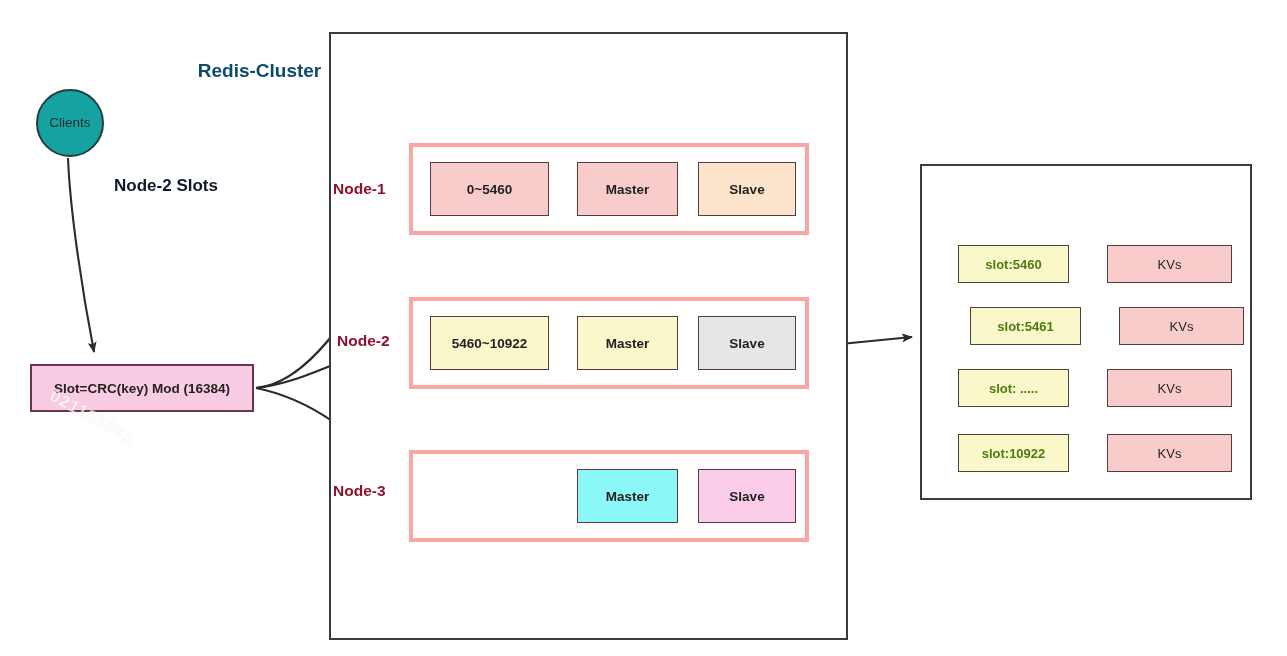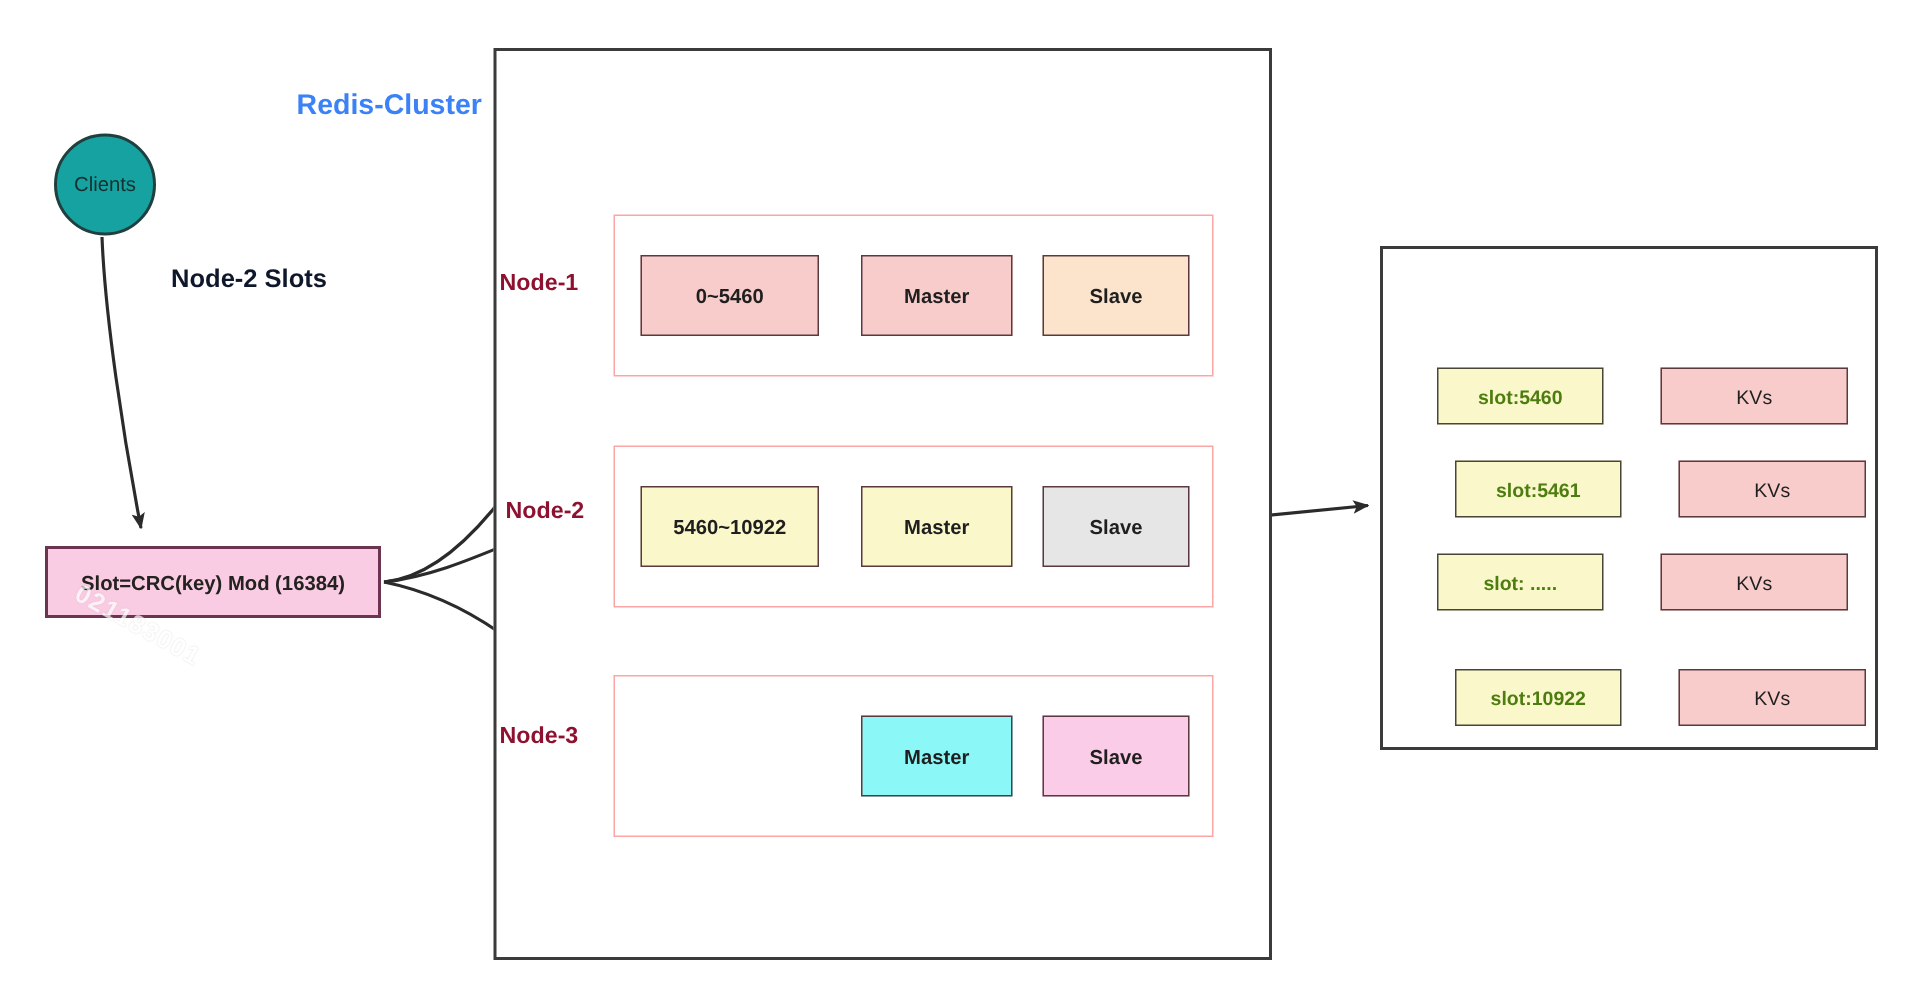--- a/index.html
+++ b/index.html
@@ -40,27 +40,27 @@
     text-shadow:0 0 1px rgba(170,150,160,.55);
   }
 
   
   .cluster-panel{
     position:absolute;left:329px;top:32px;width:519px;height:608px;
     border:2px solid #3b3b3b;background:#fff;box-sizing:border-box;
   }
   .cluster-title{
     position:absolute;left:0;top:60px;width:519px;text-align:center;
-    font-size:19px;font-weight:700;color:#3b82f6;
+    font-size:19px;font-weight:700;color:#0c4a6e;
   }
 
   
   .node-row{
-    position:absolute;left:409px;width:400px;height:108px;
-    border:1px solid #fca5a5;background:#fff;box-sizing:border-box;
+    position:absolute;left:409px;width:400px;height:92px;
+    border:4px solid #fca5a5;background:#fff;box-sizing:border-box;
     display:flex;align-items:center;
   }
   .node-row.r1{top:143px;}
   .node-row.r2{top:297px;}
   .node-row.r3{top:450px;}
 
   .cell{
     position:absolute;height:54px;border:1.6px solid #5b3a3f;
     display:flex;align-items:center;justify-content:center;
     font-size:13.5px;font-weight:700;color:#1f1f1f;
@@ -93,21 +93,21 @@
     background:#faf7cb;border:1.6px solid #4a4636;
     display:flex;align-items:center;justify-content:center;
     font-size:13px;font-weight:700;color:#4d7c0f;box-sizing:border-box;
   }
   .kv-box{
     position:absolute;left:1107px;width:125px;height:38px;
     background:#f9cccc;border:1.6px solid #5b3a3f;
     display:flex;align-items:center;justify-content:center;
     font-size:13px;font-weight:400;color:#1f1f1f;box-sizing:border-box;
   }
-  .sr0{top:245px;} .sr1{top:307px;margin-left:12px;} .sr2{top:369px;} .sr3{top:446px;margin-left:12px;}
+  .sr0{top:245px;} .sr1{top:307px;margin-left:12px;} .sr2{top:369px;} .sr3{top:434px;}
 </style>
 </head>
 <body>
 
 <div id="stage">
 
   <svg id="wires" viewBox="0 0 1287 656" xmlns="http://www.w3.org/2000/svg">
     <defs>
       <marker id="arrowhead" markerWidth="11" markerHeight="9" refX="10" refY="4.5" orient="auto" markerUnits="userSpaceOnUse">
         <path d="M0,0 L11,4.5 L0,9 L2.4,4.5 Z" fill="#2b2b2b"></path>

